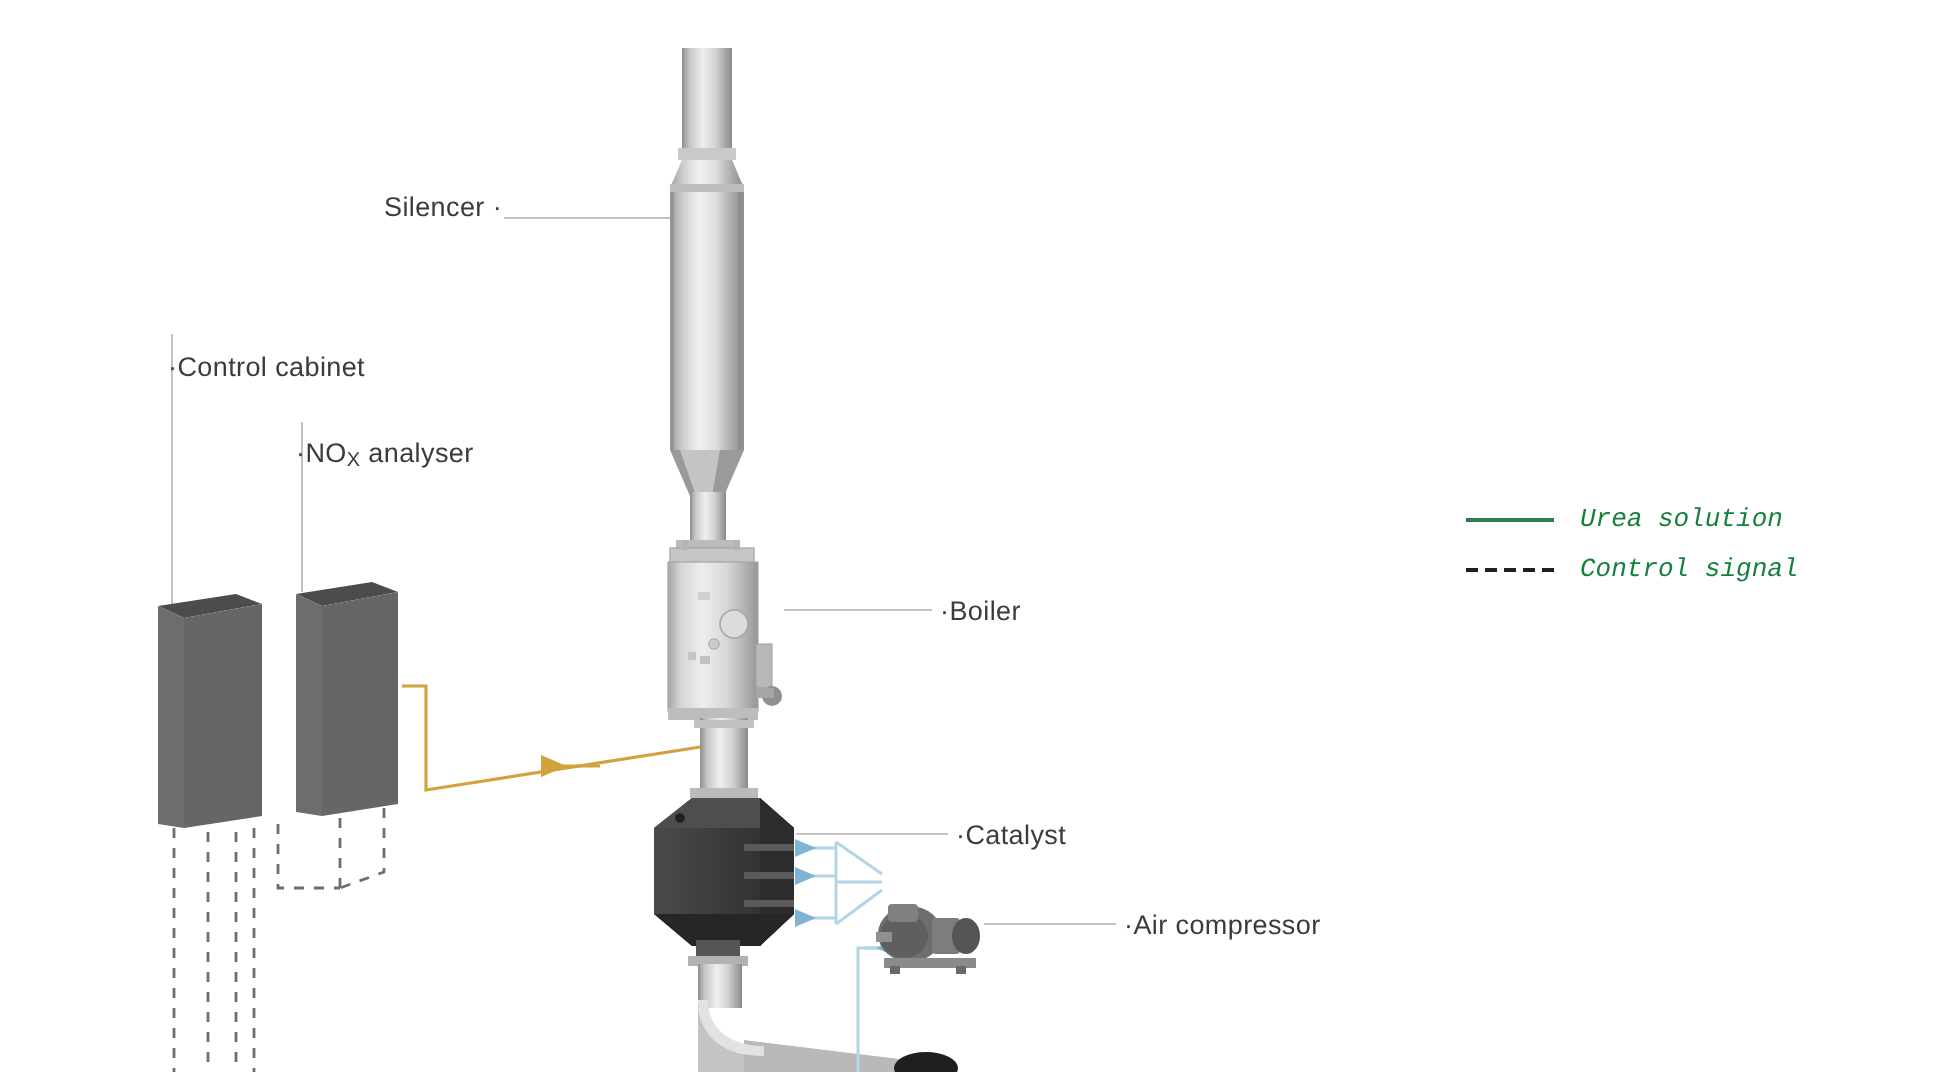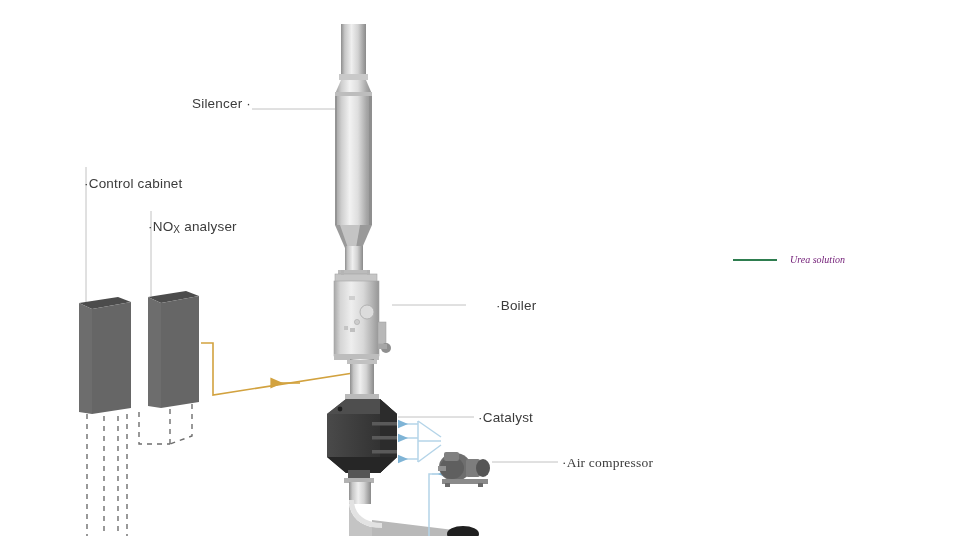--- a/index.html
+++ b/index.html
@@ -52,24 +52,24 @@
     height: 2px;
     margin-right: 13px;
     flex: 0 0 44px;
   }
   .legend-swatch.dashed {
     height: 0;
     border-top: 2px dashed #1f1f1f;
     background: none !important;
   }
   .legend-text {
-    color: #701a75;
-    font-size: 10px;
+    color: #15803d;
+    font-size: 13px;
     font-style: italic;
-    font-family: Liberation Serif, serif;
+    font-family: Liberation Mono, monospace;
     white-space: nowrap;
   }
   .sub {
     font-size: 10px;
     vertical-align: -2px;
   }
 </style>
 </head>
 <body>
 
@@ -243,32 +243,36 @@
   </div>
 
   <div class="lbl" style="left:84px; top:176px;">
     <span class="dotmark">·</span><span>Control cabinet</span>
   </div>
 
   <div class="lbl" style="left:148px; top:219px;">
     <span class="dotmark">·</span><span>NO</span><span class="sub">X</span><span> analyser</span>
   </div>
 
-  <div class="lbl" style="left:496px; top:298px;">
+  <div class="lbl" style="left:470px; top:298px;">
     <span class="dotmark">·</span><span>Boiler</span>
   </div>
 
   <div class="lbl" style="left:478px; top:410px;text-align:right;">
     <span class="dotmark">·</span><span>Catalyst</span>
   </div>
 
-  <div class="lbl" style="left:562px; top:455px;font-family:Liberation Serif, serif;">
+  <div class="lbl" style="left:562px; top:455px;">
     <span class="dotmark">·</span><span>Air compressor</span>
   </div>
 
   <div class="legend">
     <div class="legend-row">
       <span class="legend-swatch" style="background:#2e7d4f;"></span>
       <span class="legend-text">Urea solution</span>
     </div>
+    <div class="legend-row">
+      <span class="legend-swatch dashed"></span>
+      <span class="legend-text">Control signal</span>
+    </div>
   </div>
 
 </div>
 
 </body></html>

